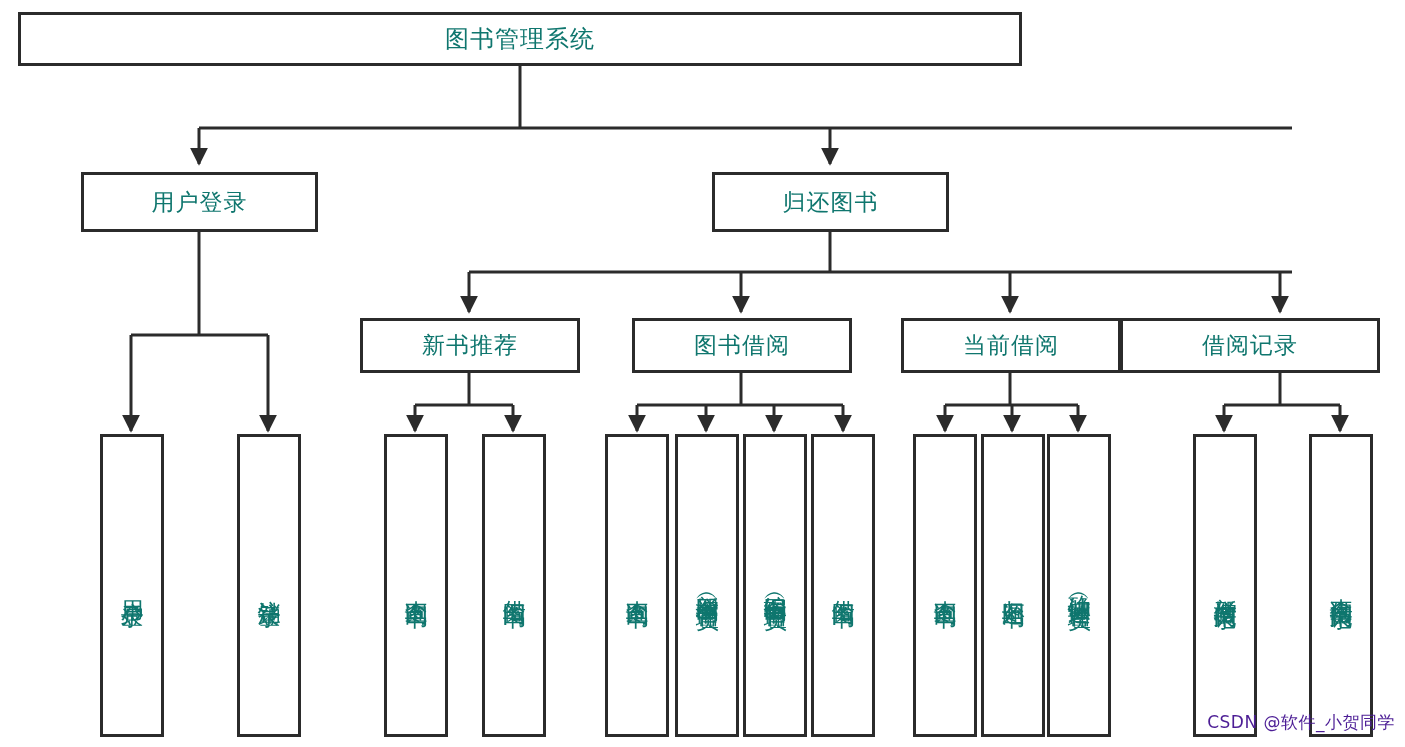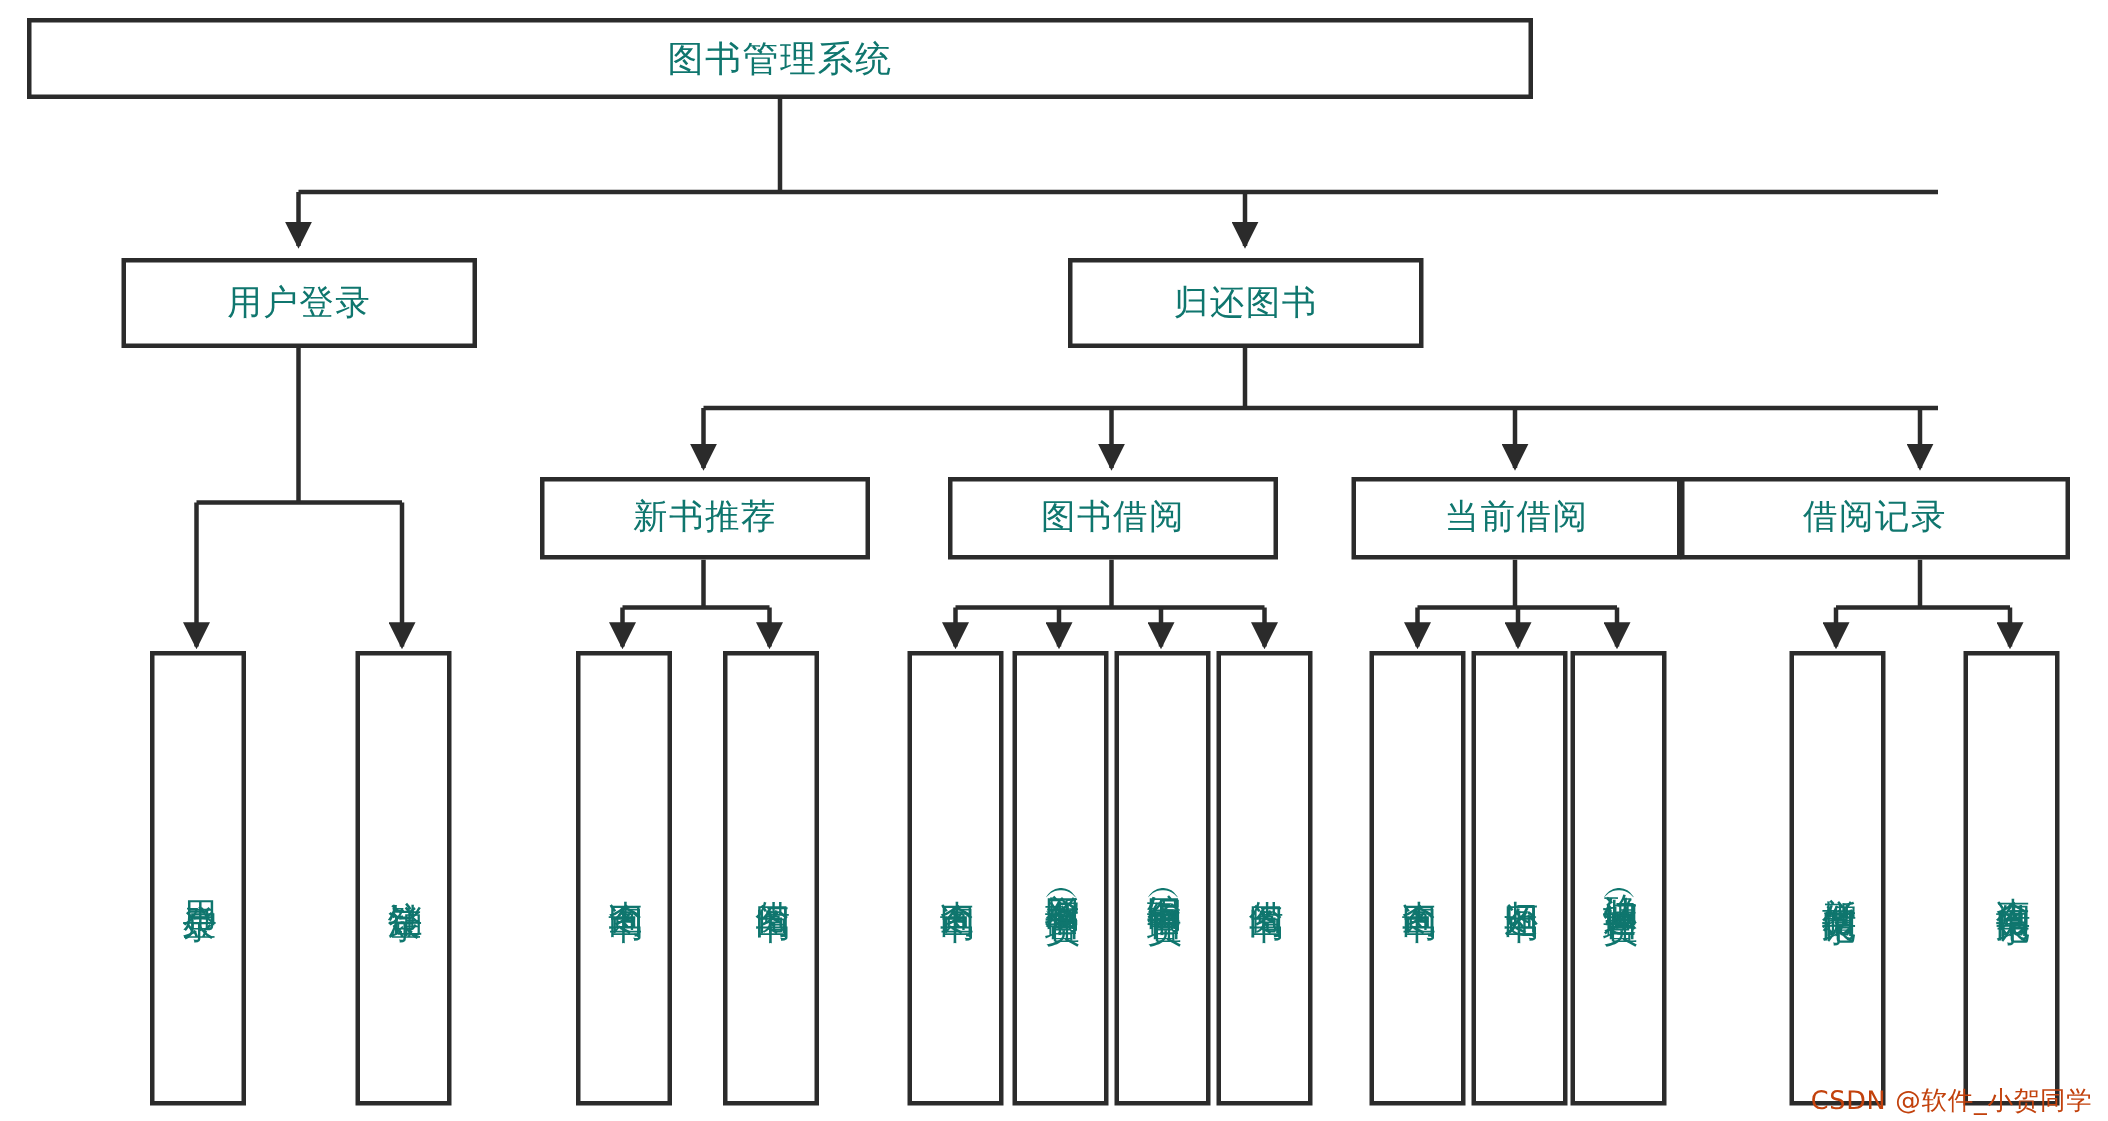--- a/index.html
+++ b/index.html
@@ -38,23 +38,23 @@
     font-size:23px;
     line-height:1.28;
     letter-spacing:2px;
     white-space:nowrap;
     display:block;
   }
   #title-node span{font-size:24px;}
   #watermark{
     position:absolute;
     right:10px;
-    bottom:2px;
+    bottom:13px;
     font-size:17px;
-    color:#c2410c;
+    color:#4c1d95;
     white-space:nowrap;
     letter-spacing:.5px;
   }
 </style>
 </head>
 <body>
 
 <div id="canvas">
 
   <svg id="wires" viewBox="0 0 1405 747">

